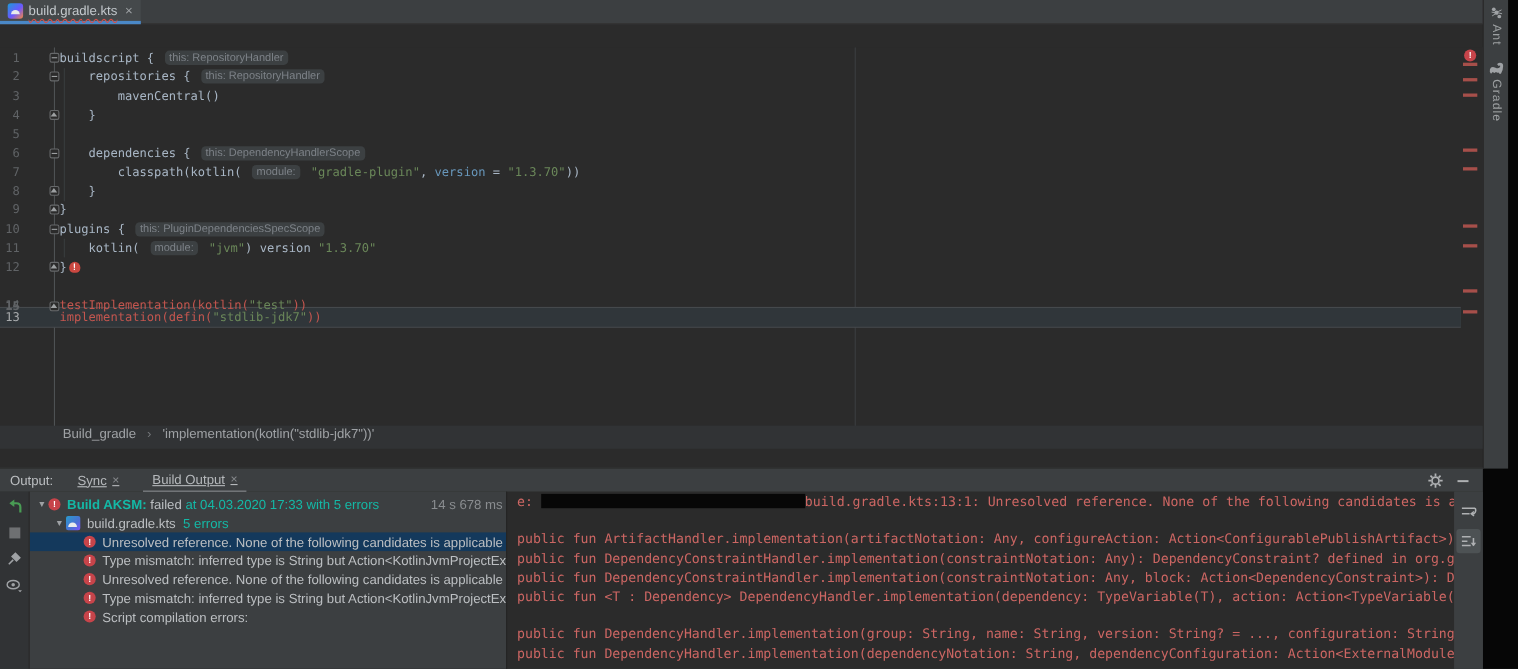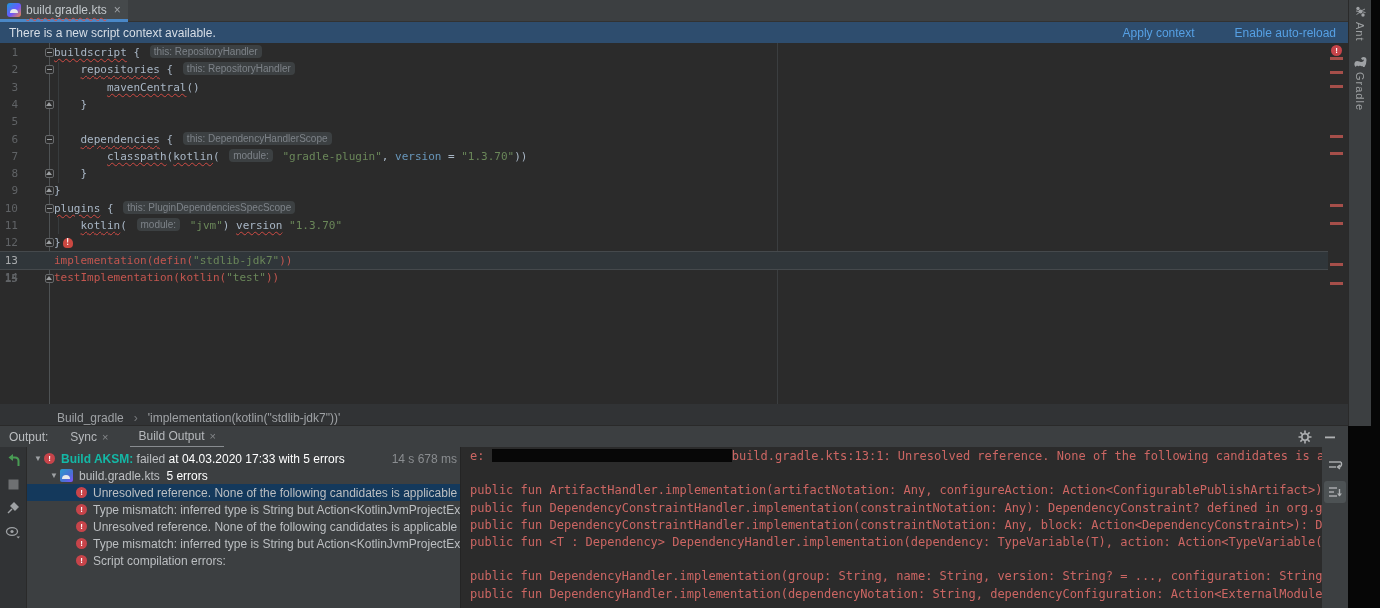--- a/index.html
+++ b/index.html
@@ -24,64 +24,64 @@
   .notif-text{font-size:12px;color:#d7dee6;}
   .notif-actions{margin-left:auto;display:flex;gap:40px;}
   .notif-link{font-size:12px;color:#56a0e4;cursor:pointer;}
 
   
   .editor{position:absolute;left:0;top:43px;width:1348px;height:361px;background:#2b2b2b;overflow:hidden;}
   .wrap-guide{position:absolute;left:777px;top:0;height:361px;width:1px;background:#3b3e40;}
   .fold-vline{position:absolute;left:49px;top:0;height:361px;width:1px;background:#4e5254;}
   .indent-guide{position:absolute;width:1px;background:#383c3e;}
   .eline{position:absolute;left:0;width:1328px;height:17px;line-height:17px;}
-  .eline.current{background:#30363a;box-shadow:0 -1px 0 #45494c,0 1px 0 #45494c;}
+  .eline.current{background:#30363a;box-shadow:0 -1px 0 #45494c,0 1px 0 #45494c;margin-top:28px;}
   .lnum{position:absolute;left:0;width:18px;text-align:right;font-family:"DejaVu Sans Mono",monospace;font-size:11px;color:#606366;}
   .current .lnum{color:#a8abad;}
   .fold{position:absolute;left:45px;top:4px;width:9px;height:9px;border:1px solid #67696b;border-radius:2px;background:#2b2b2b;box-sizing:border-box;}
   .fold.start::after{content:"";position:absolute;left:1px;right:1px;top:3px;height:1px;background:#9da0a2;}
   .fold.end::after{content:"";position:absolute;left:0px;top:1px;width:0;height:0;border-left:3.5px solid transparent;border-right:3.5px solid transparent;border-bottom:4px solid #9da0a2;}
   .code{position:absolute;left:54px;font-family:"DejaVu Sans Mono",monospace;font-size:11px;white-space:pre;}
   .t-p{color:#a9b7c6;}
   .t-s{color:#6a8759;}
   .t-v{color:#6897bb;}
   .t-e{color:#c4564f;}
-  .t-u{color:#a9b7c6;text-decoration:underline;text-decoration-style:wavy;text-decoration-color:#cf4b44;text-underline-offset:2px;text-decoration-thickness:1px;}
+  .t-u{color:#a9b7c6;text-decoration-style:wavy;text-decoration-color:#cf4b44;text-underline-offset:2px;text-decoration-thickness:1px;}
   .t-h{display:inline-block;background:#3c4042;color:#7d8288;font-family:"Liberation Sans",sans-serif;font-size:10px;line-height:13px;padding:0 4px;border-radius:4px;margin:0 3px;position:relative;top:-1px;}
   .err-bulb{display:inline-block;width:10px;height:10px;border-radius:50% 50% 40% 40%;background:#cb4841;color:#fff;font-size:8px;line-height:10px;text-align:center;font-weight:bold;margin-left:2px;position:relative;top:-1px;}
 
   
   .estripe{position:absolute;left:1328px;top:43px;width:20px;height:361px;}
   .estripe .emark{position:absolute;left:2px;width:13px;height:3px;background:#a64f4a;}
   .err-circle{width:11px;height:11px;border-radius:50%;background:#c7444a;color:#fff;font-size:8px;line-height:11px;text-align:center;font-weight:bold;flex:0 0 auto;}
   .estripe .top-err{position:absolute;left:3px;}
 
   
-  .crumbs{position:absolute;left:0;top:404px;width:1348px;height:21px;background:#313335;display:flex;align-items:flex-end;font-size:12px;color:#9fa2a5;padding-left:57px;box-sizing:border-box;gap:10px;}
+  .crumbs{position:absolute;left:0;top:387px;width:1348px;height:21px;background:#313335;display:flex;align-items:flex-start;font-size:12px;color:#9fa2a5;padding-left:57px;box-sizing:border-box;gap:10px;}
   .crumb-sep{color:#74777a;font-size:12px;}
 
   
   .bheader{position:absolute;left:0;top:425px;width:1348px;height:22px;background:#3c3f41;border-top:1px solid #2a2a2a;box-sizing:border-box;display:flex;align-items:center;font-size:12px;color:#bbbec1;}
   .blabel{margin:0 14px 0 9px;}
-  .btab{height:22px;display:flex;align-items:center;gap:5px;padding:0 8px;box-sizing:border-box;color:#b6b9bc;}
+  .btab{height:22px;display:flex;align-items:center;gap:5px;padding:0 8px;box-sizing:border-box;color:#b6b9bc;text-decoration:underline;}
   .btab .close{color:#85888b;font-size:11px;}
   .btab.sel{border-bottom:2px solid #888c90;}
   .bh-icons{margin-left:auto;display:flex;align-items:center;gap:12px;padding-right:12px;}
 
   .bcontent{position:absolute;left:0;top:447px;width:1348px;height:161px;background:#3c3f41;}
   .btools{position:absolute;left:0;top:0;width:27px;height:161px;background:#313335;border-right:1px solid #2a2a2a;box-sizing:border-box;display:flex;flex-direction:column;align-items:center;padding-top:6px;gap:11px;}
   .btools svg{display:block;}
 
   .btree{position:absolute;left:27px;top:0;width:433px;height:161px;overflow:hidden;}
   .trow{position:absolute;left:0;width:433px;height:17px;display:flex;align-items:center;font-size:12px;white-space:nowrap;overflow:hidden;}
   .trow.sel{background:#14395c;}
   .arrow{color:#9ea1a4;font-size:8px;width:12px;text-align:center;flex:0 0 auto;}
   .tp-b{color:#14b8a6;font-weight:bold;}
   .tp-n{color:#bcbfc2;}
-  .tp-g{color:#ffffff;}
+  .tp-g{color:#14b8a6;}
   .trow .gap{width:6px;flex:0 0 auto;}
   .trow .right{margin-left:auto;color:#8a8d90;padding-right:8px;}
   .tficon{width:13px;height:13px;border-radius:2px;background:linear-gradient(135deg,#2a9ccc 0%,#4a6fd4 60%,#7f52ff 100%);position:relative;flex:0 0 auto;}
   .tficon::after{content:"";position:absolute;left:2px;top:6px;width:8px;height:4px;border-radius:4px 4px 0 0;background:#e8eaec;}
 
   .bconsole{position:absolute;left:460px;top:0;width:862px;height:161px;background:#2b2b2b;border-left:1px solid #242424;box-sizing:border-box;overflow:hidden;}
   .cline{position:absolute;left:9px;height:17px;line-height:17px;font-family:"DejaVu Sans Mono",monospace;font-size:12px;color:#cc6663;white-space:pre;}
   .redact{display:inline-block;width:240px;height:13px;background:#070707;vertical-align:middle;position:relative;top:-1px;}
 
   .cicons{position:absolute;left:1322px;top:0;width:26px;height:161px;background:#3c3f41;display:flex;flex-direction:column;align-items:center;padding-top:7px;gap:5px;box-sizing:border-box;}
@@ -99,27 +99,20 @@
 <div class="main">
 
   <div class="tabbar">
     <div class="tab">
       <span class="ficon"></span>
       <span class="tab-title">build.gradle.kts</span>
       <span class="close">×</span>
     </div>
   </div>
 
-  <div class="notif">
-    <span class="notif-text">There is a new script context available.</span>
-    <span class="notif-actions">
-      <span class="notif-link">Apply context</span>
-      <span class="notif-link">Enable auto-reload</span>
-    </span>
-  </div>
 
   <div class="editor" id="editor">
     <div class="wrap-guide"></div>
     <div class="fold-vline"></div>
     <div class="indent-guide" style="left:58px;top:19px;height:121px;"></div>
     <div class="indent-guide" style="left:58px;top:174px;height:17px;"></div>
     <div id="editor-lines">
         <div class="eline" style="top: 1px;">
           <span class="lnum">1</span>
           <span class="fold start"></span>

